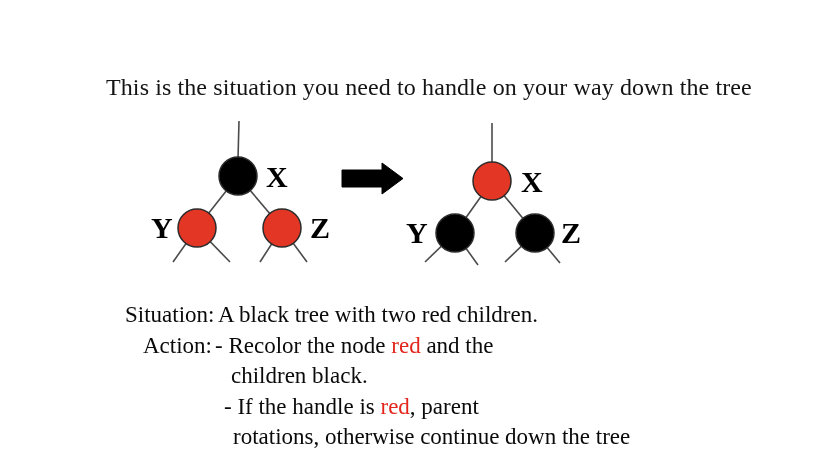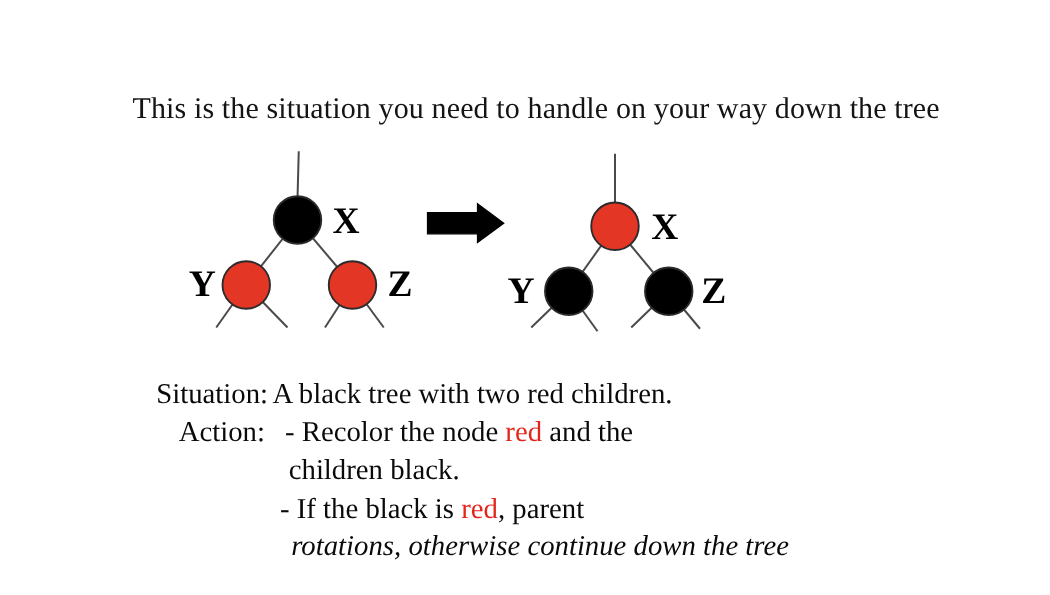--- a/index.html
+++ b/index.html
@@ -101,22 +101,22 @@
   <div class="node-label" style="left:521px; top:167px;">X</div>
   <div class="node-label" style="left:406px; top:218px;">Y</div>
   <div class="node-label" style="left:561px; top:218px;">Z</div>
 
   <div>
     <span class="cap bold" style="left:125px; top:301px;">Situation:</span>
     <span class="cap" style="left:218px; top:301px;">A black tree with two red children.</span>
 
     <span class="cap bold" style="left:143px; top:332px;">Action:</span>
 
-    <div class="cap" style="left:215px; top:332px;margin-left:13px;"><span>- Recolor the node </span><span class="red-word">red</span><span> and the</span></div>
+    <div class="cap" style="left:215px; top:332px;"><span>- Recolor the node </span><span class="red-word">red</span><span> and the</span></div>
 
     <div class="cap" style="left:231px; top:362px;">children black.</div>
 
-    <div class="cap" style="left:224px; top:393px;"><span>- If the black is </span><span class="red-word">red</span><span>, parent</span></div>
+    <div class="cap" style="left:224px; top:393px;"><span>- If the handle is </span><span class="red-word">red</span><span>, parent</span></div>
 
-    <div class="cap" style="left:233px; top:423px;font-style:italic;">rotations, otherwise continue down the tree</div>
+    <div class="cap" style="left:233px; top:423px;">rotations, otherwise continue down the tree</div>
   </div>
 
 </div>
 
 </body></html>

